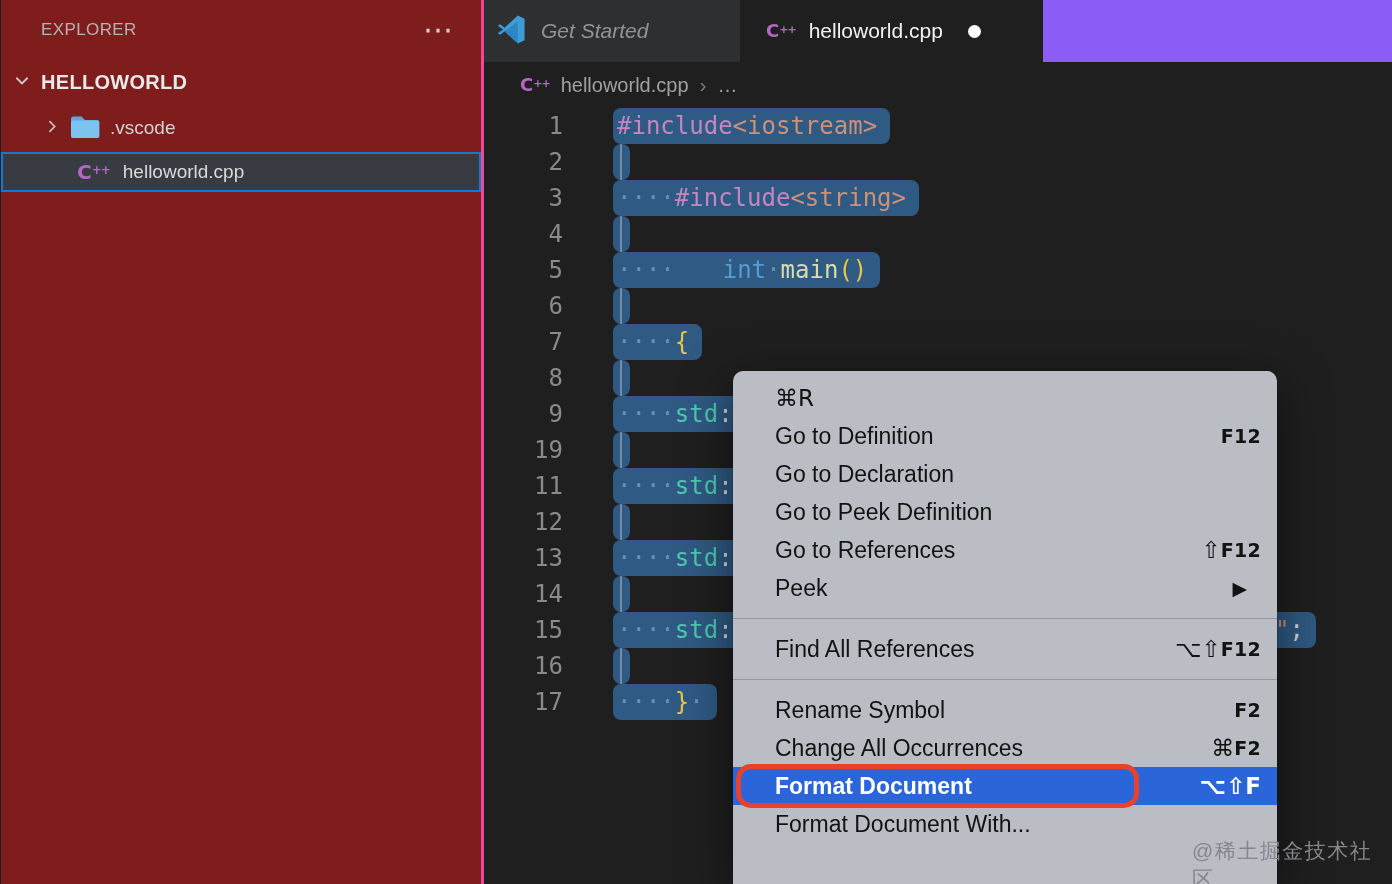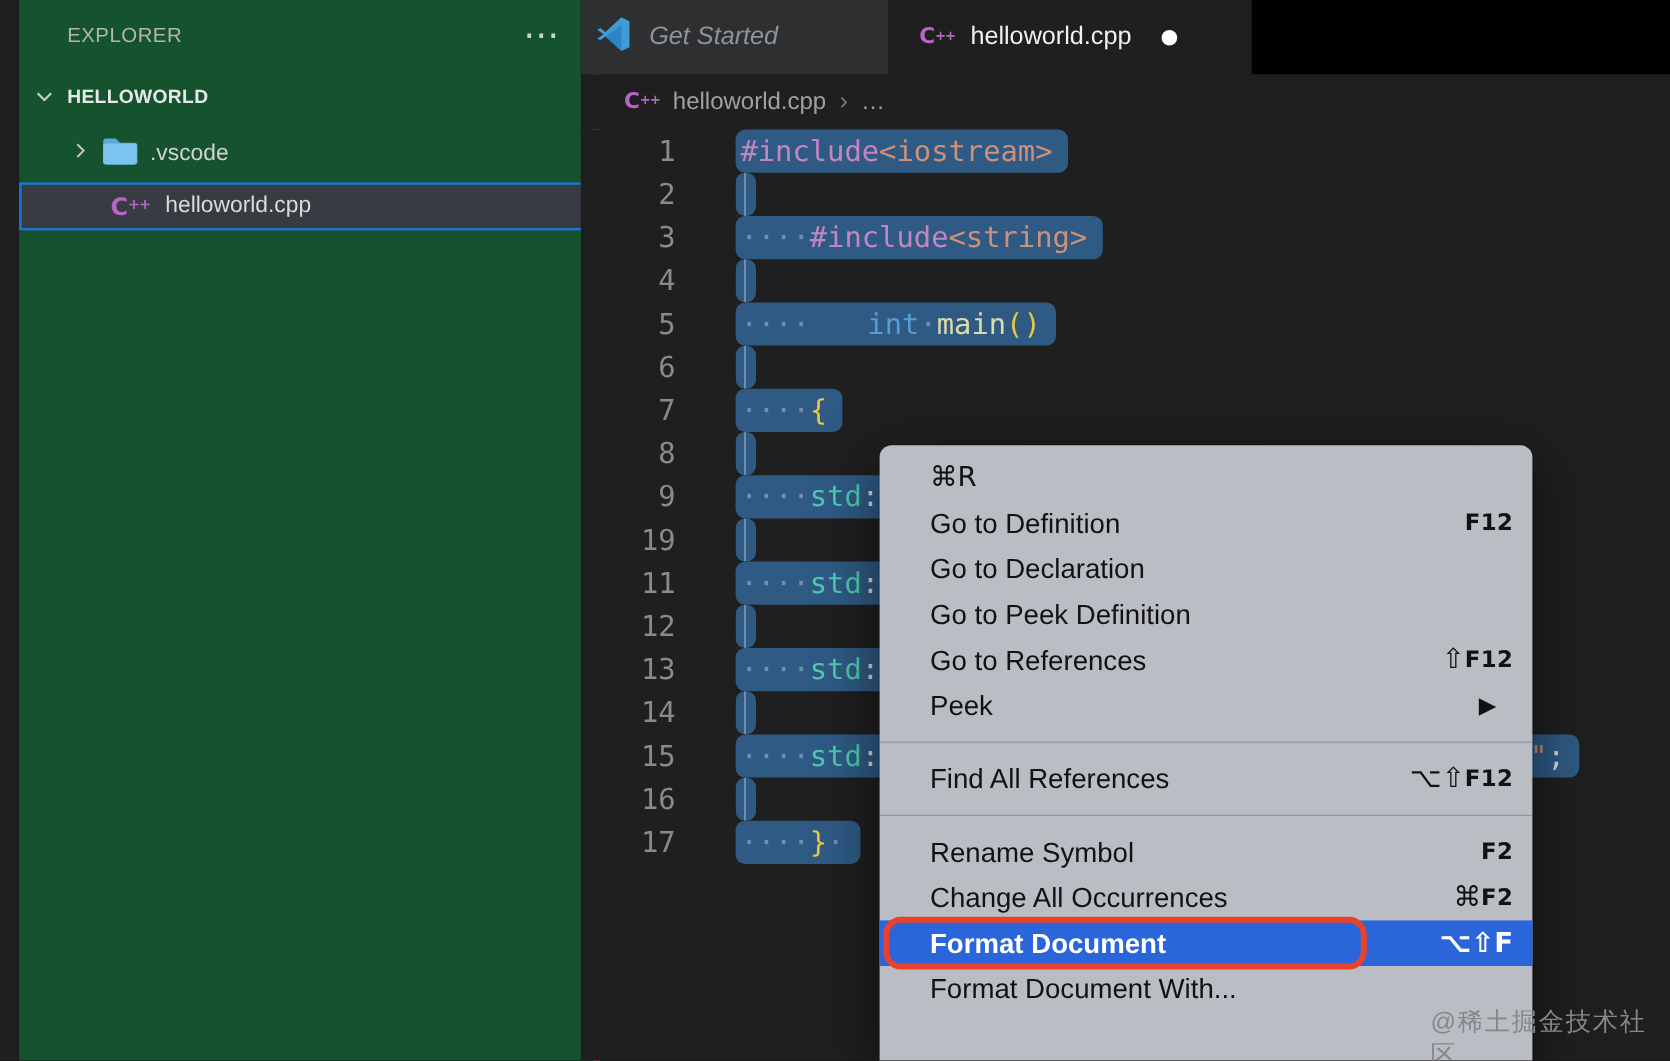--- a/index.html
+++ b/index.html
@@ -1,41 +1,41 @@
 <!DOCTYPE html>
 <html><head>
 <meta charset="utf-8">
 <style>
   html,body{margin:0;padding:0;background:#111;}
   .app{position:relative;width:1392px;height:884px;background:#1f1f1f;overflow:hidden;
        font-family:"Liberation Sans",sans-serif;-webkit-font-smoothing:antialiased;}
 
   
-  .sidebar{position:absolute;left:16px;top:0;width:484px;height:100%;background:#14532d;border-right:6px solid #ec4899;box-sizing:border-box;}
+  .sidebar{position:absolute;left:1px;top:0;width:484px;height:100%;background:#7f1d1d;border-right:4px solid #ec4899;box-sizing:border-box;}
   .sb-header{display:flex;align-items:center;justify-content:space-between;height:60px;padding:0 28px 0 40px;}
   .sb-title{font-size:17px;color:#b4b4b4;letter-spacing:.4px;}
   .sb-more{font-size:30px;color:#cfcfcf;line-height:1;cursor:default;}
   .sb-project{display:flex;align-items:center;gap:10px;height:44px;padding-left:12px;}
-  .sb-project-label{font-weight:700;font-size:16px;color:#e8e8e8;letter-spacing:.3px;}
+  .sb-project-label{font-weight:700;font-size:20px;color:#e8e8e8;letter-spacing:.3px;}
   .tree-row{display:flex;align-items:center;box-sizing:border-box;}
   .row-vscode{height:48px;padding-left:42px;gap:10px;}
   .row-vscode .tree-label{font-size:19px;color:#d2d2d2;}
   .row-file{height:40px;padding-left:74px;gap:13px;background:#383c42;border:2px solid #1678d3;}
   .row-file .tree-label{font-size:19px;color:#dadada;}
   .chev{flex:none;display:inline-block;}
 
   
   .cpp-icon{font-family:"DejaVu Sans",sans-serif;color:#b666c4;font-weight:700;display:inline-flex;align-items:flex-start;line-height:1;}
   .cpp-icon .c{font-size:20px;}
   .cpp-icon .pp{font-size:12px;margin-top:2px;letter-spacing:-1px;}
   .cpp-icon.small .c{font-size:18px;}
   .cpp-icon.small .pp{font-size:11px;}
 
   
-  .tabbar{position:absolute;left:484px;top:0;right:0;height:62px;background:#000000;display:flex;}
+  .tabbar{position:absolute;left:484px;top:0;right:0;height:62px;background:#8b5cf6;display:flex;}
   .tab{display:flex;align-items:center;box-sizing:border-box;}
   .tab-getstarted{width:256px;background:#2e2f31;padding-left:12px;gap:14px;}
   .tab-getstarted .tab-label{font-style:italic;font-size:21px;color:#8f9499;}
   .tab-active{width:303px;background:#1f1f1f;padding-left:26px;gap:13px;}
   .tab-active .tab-label{font-size:21px;color:#f1f1f1;}
   .mod-dot{width:13px;height:13px;border-radius:50%;background:#ffffff;margin-left:12px;flex:none;}
 
   
   .breadcrumbs{position:absolute;left:484px;top:62px;right:0;height:46px;background:#1f1f1f;
                display:flex;align-items:center;gap:11px;padding-left:36px;font-size:20px;color:#a0a0a0;}

